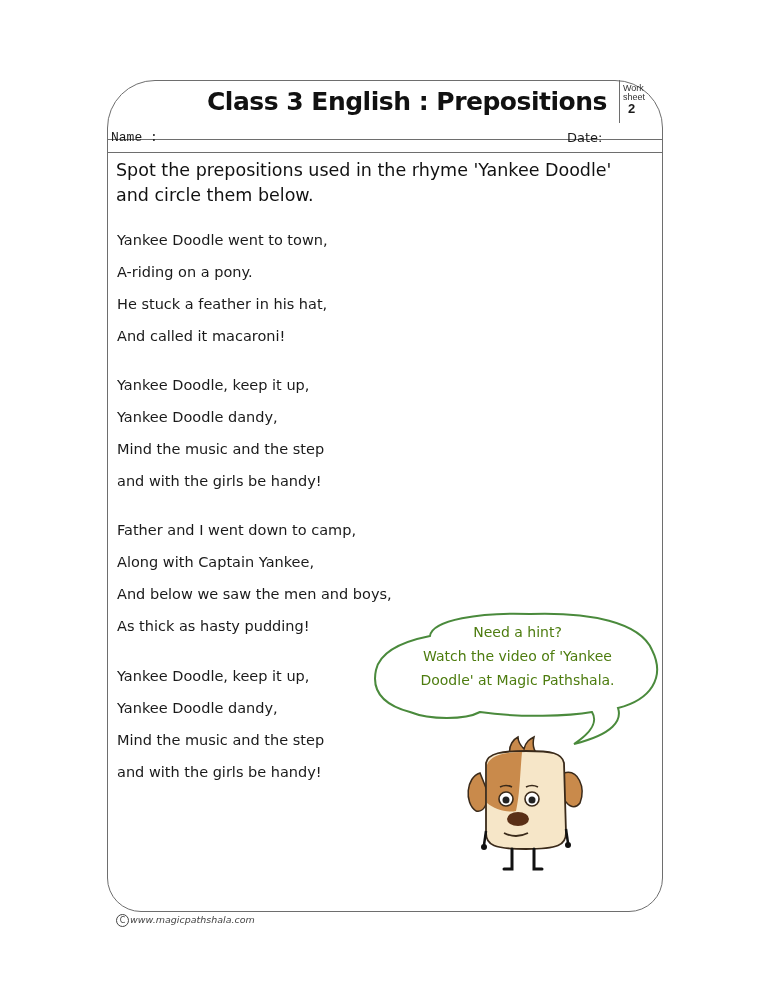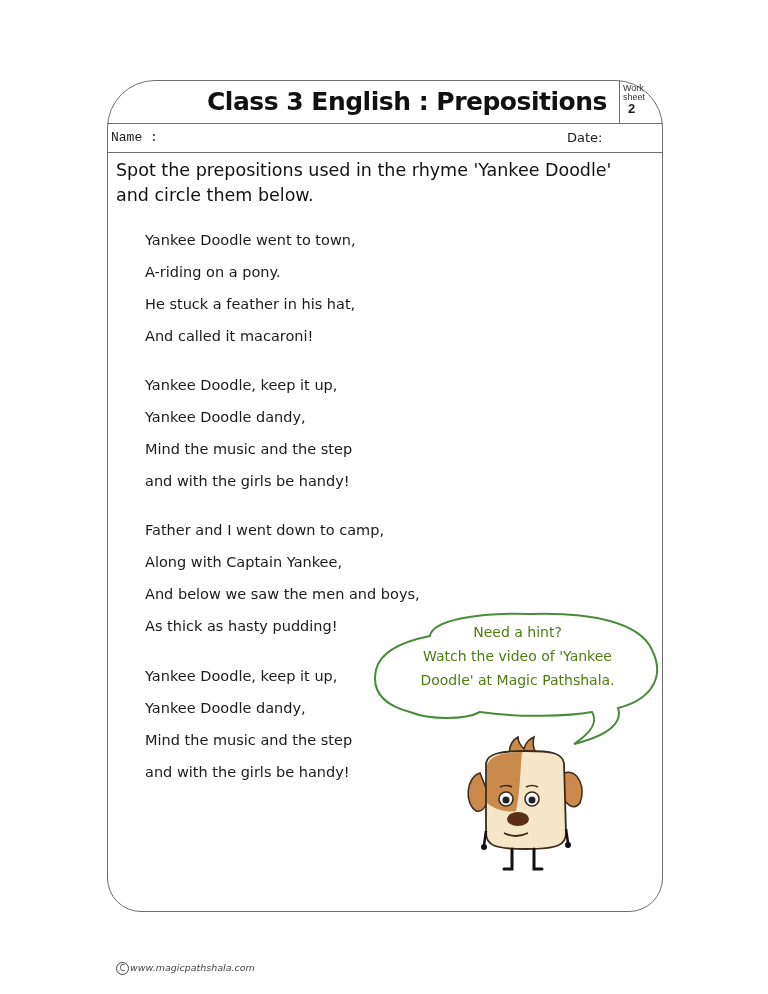--- a/index.html
+++ b/index.html
@@ -1,38 +1,38 @@
 <!DOCTYPE html>
 <html><head>
 <meta charset="utf-8">
 <style>
   html, body { margin:0; padding:0; }
   body { width:768px; height:994px; background:#ffffff; position:relative; overflow:hidden;
          font-family:"DejaVu Sans", sans-serif; color:#1a1a1a; }
   .frame { position:absolute; left:107px; top:80px; width:556px; height:832px;
            border:1.6px solid #6e6e6e; border-radius:48px 48px 34px 34px; box-sizing:border-box; }
-  .title-row { position:absolute; left:107px; top:80px; width:556px; height:44px; box-sizing:border-box;
+  .title-row { position:absolute; left:107px; top:80px; width:556px; height:60px; box-sizing:border-box;
                border-bottom:1.6px solid #6e6e6e; }
   .title { position:absolute; left:100px; top:7px; font-size:25px; font-weight:bold; letter-spacing:-0.5px;
            color:#111; }
   .ws-box { position:absolute; left:512px; top:0; width:44px; height:43px; border-left:1.6px solid #6e6e6e;text-decoration:underline; }
   .ws-l1, .ws-l2 { position:absolute; left:3px; font-size:9px; line-height:9px; color:#333; font-family:"Liberation Sans", sans-serif; }
   .ws-l1 { top:4px; } .ws-l2 { top:13px; }
   .ws-num { position:absolute; left:8px; top:21px; font-size:13px; font-weight:bold; font-family:"Liberation Sans", sans-serif; }
   .name-row { position:absolute; left:107px; top:124px; width:556px; height:29px; box-sizing:border-box;
               border-bottom:1.6px solid #6e6e6e; }
   .name-label { position:absolute; left:4px; top:6px; font-size:13px;font-family:Liberation Mono, monospace; }
   .date-label { position:absolute; left:460px; top:6px; font-size:13px; }
   .instruction { position:absolute; left:116px; top:158px; width:520px; font-size:17.5px; line-height:25px; color:#111; }
   .stanza { position:absolute; left:117px; font-size:14.5px; line-height:32px; color:#1a1a1a; }
-  .stanza div { white-space:nowrap;margin-left:28px; }
+  .stanza div { white-space:nowrap; }
   .bubble { position:absolute; left:370px; top:608px; width:295px; height:140px; }
   .bubble-text { position:absolute; left:385px; top:620px; width:265px; text-align:center; font-size:14px; line-height:24px; color:#4d7c0f; }
   .dog { position:absolute; left:462px; top:733px; width:130px; height:145px; }
-  .footer { position:absolute; left:116px; top:914px; font-size:9.5px; font-style:italic; color:#444;margin-top:48px; }
+  .footer { position:absolute; left:116px; top:914px; font-size:9.5px; font-style:italic; color:#444; }
   .footer .copy { display:inline-block; width:11px; height:11px; border:1px solid #444; border-radius:50%;
                   font-size:8px; line-height:11px; text-align:center; font-style:normal; margin-right:1px; vertical-align:middle; }
 </style>
 </head>
 <body>
 
 <div class="frame"></div>
 
 <div class="title-row">
   <div class="title">Class 3 English : Prepositions</div>

